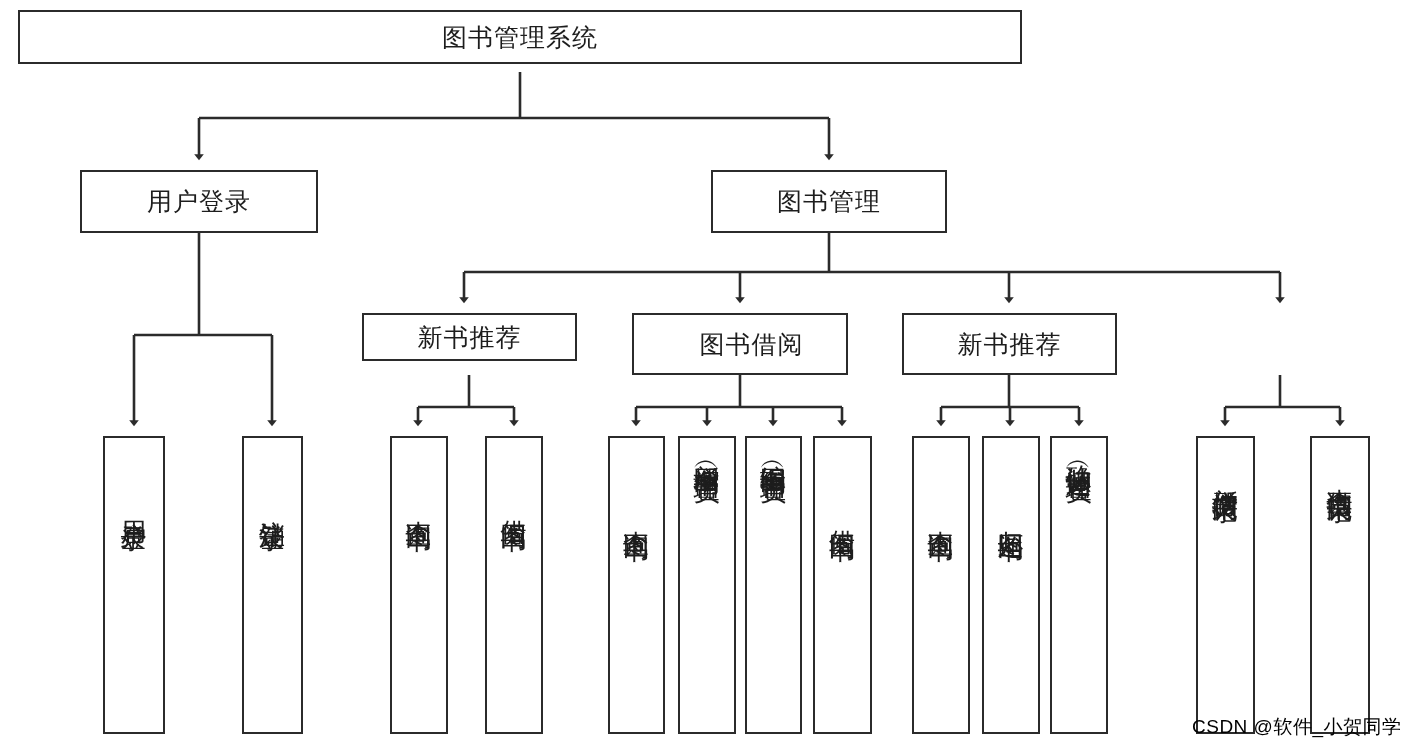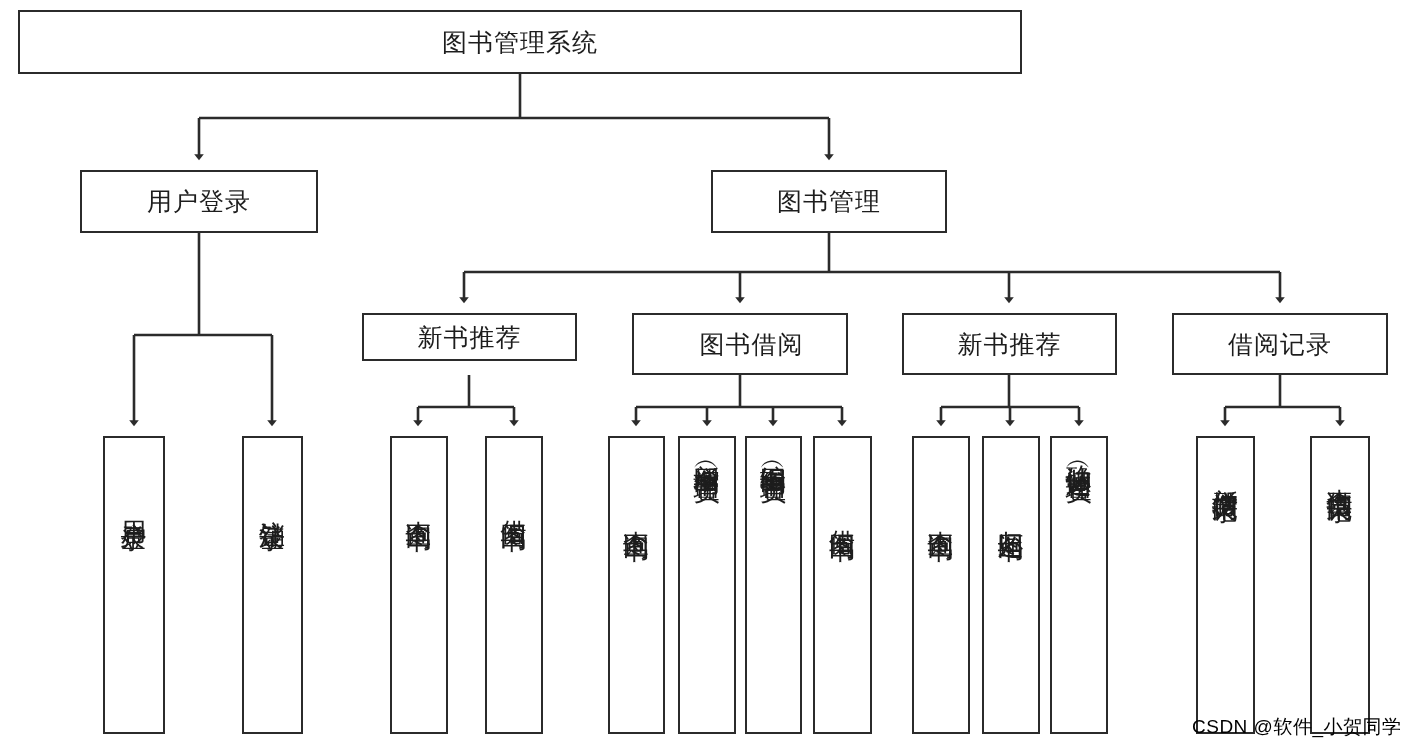--- a/index.html
+++ b/index.html
@@ -125,43 +125,40 @@
       <path d="M1010,407 L1010,423" marker-end="url(#arrowhead)"></path>
       <path d="M1079,407 L1079,423" marker-end="url(#arrowhead)"></path>
 
       <path d="M1280,375 L1280,407"></path>
       <path d="M1225,407 L1340,407"></path>
       <path d="M1225,407 L1225,423" marker-end="url(#arrowhead)"></path>
       <path d="M1340,407 L1340,423" marker-end="url(#arrowhead)"></path>
     </g>
   </svg>
 
-  <div class="node root" style="left:18px; top:10px; width:1004px; height:64px;">
+  <div class="node root" style="left:18px; top:10px; width:1004px; height:54px;">
     <span class="label">图书管理系统</span>
   </div>
 
   <div class="node horiz" style="left:80px; top:170px; width:238px; height:63px;">
     <span class="label">用户登录</span>
   </div>
   <div class="node horiz" style="left:711px; top:170px; width:236px; height:63px;">
     <span class="label">图书管理</span>
   </div>
 
   <div class="node horiz" style="left:362px; top:313px; width:215px; height:48px;">
     <span class="label">新书推荐</span>
   </div>
   <div class="node horiz" style="left:632px; top:313px; width:216px; height:62px;padding-left:23px;">
     <span class="label">图书借阅</span>
   </div>
   <div class="node horiz" style="left:902px; top:313px; width:215px; height:62px;">
     <span class="label">新书推荐</span>
   </div>
-  <div class="node horiz" style="left:1172px; top:313px; width:216px; height:62px;">
-    <span class="label">借阅记录</span>
-  </div>
 
   <div class="node vert" style="left:103px; top:436px; width:62px; height:298px; padding-top:62px;">
     <span class="label">用户登录</span>
   </div>
   <div class="node vert" style="left:242px; top:436px; width:61px; height:298px; padding-top:62px;">
     <span class="label">注销登录</span>
   </div>
 
   <div class="node vert" style="left:390px; top:436px; width:58px; height:298px; padding-top:62px;">
     <span class="label">查询图书</span>

